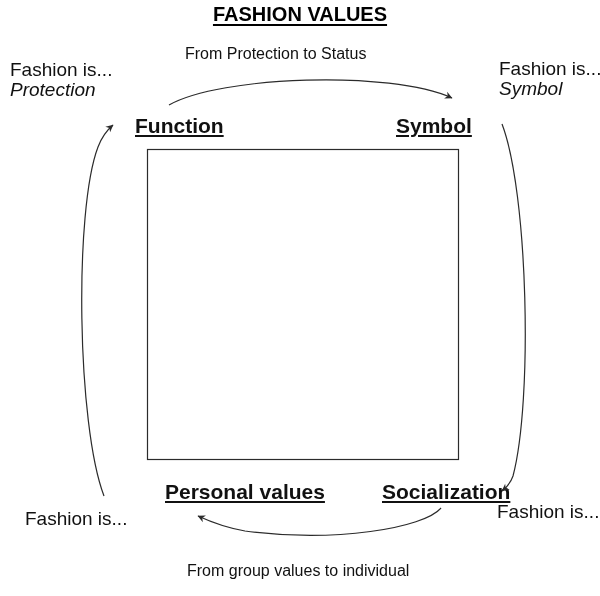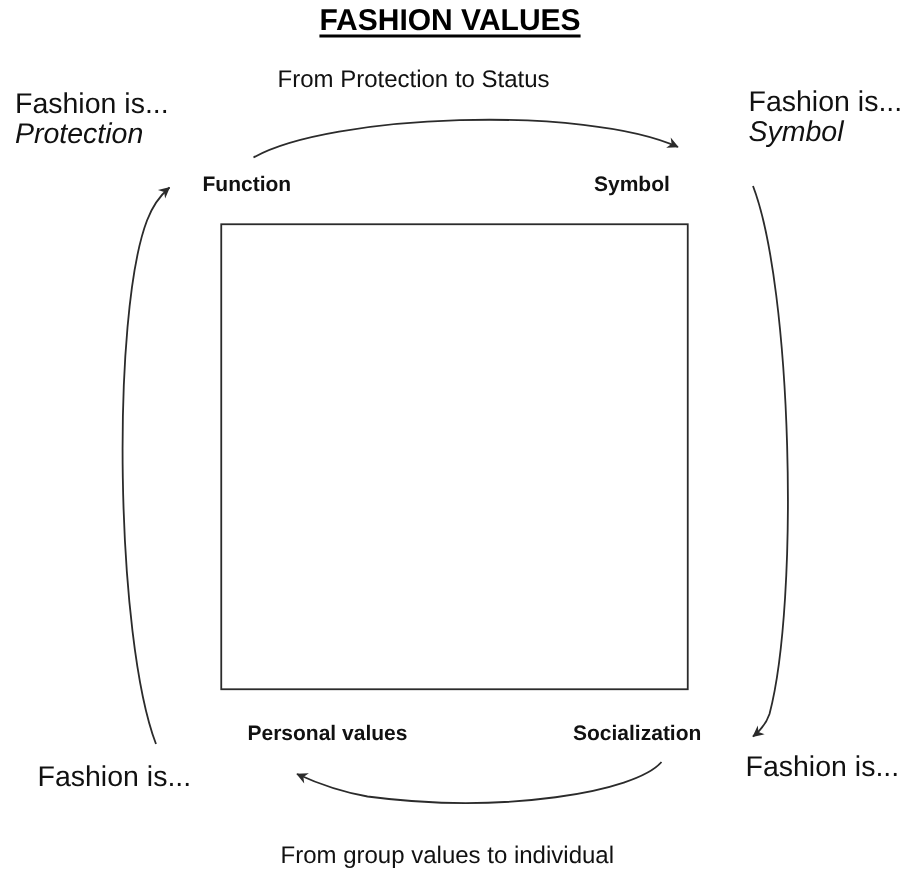--- a/index.html
+++ b/index.html
@@ -27,23 +27,24 @@
     text-decoration: underline;
     text-decoration-thickness: 2px;
     text-underline-offset: 3px;
     color: #000000;
   }
   .caption {
     font-size: 16px;
     white-space: nowrap;
   }
   .corner-label {
-    font-size: 14px;
+    font-size: 21px;
     font-weight: bold;
     white-space: nowrap;
+    text-decoration: underline;
   }
   .note {
     font-size: 19px;
     line-height: 20px;
     white-space: nowrap;
   }
   .note .value { font-style: italic; }
   #diagram-svg {
     top: 0;
     left: 0;

